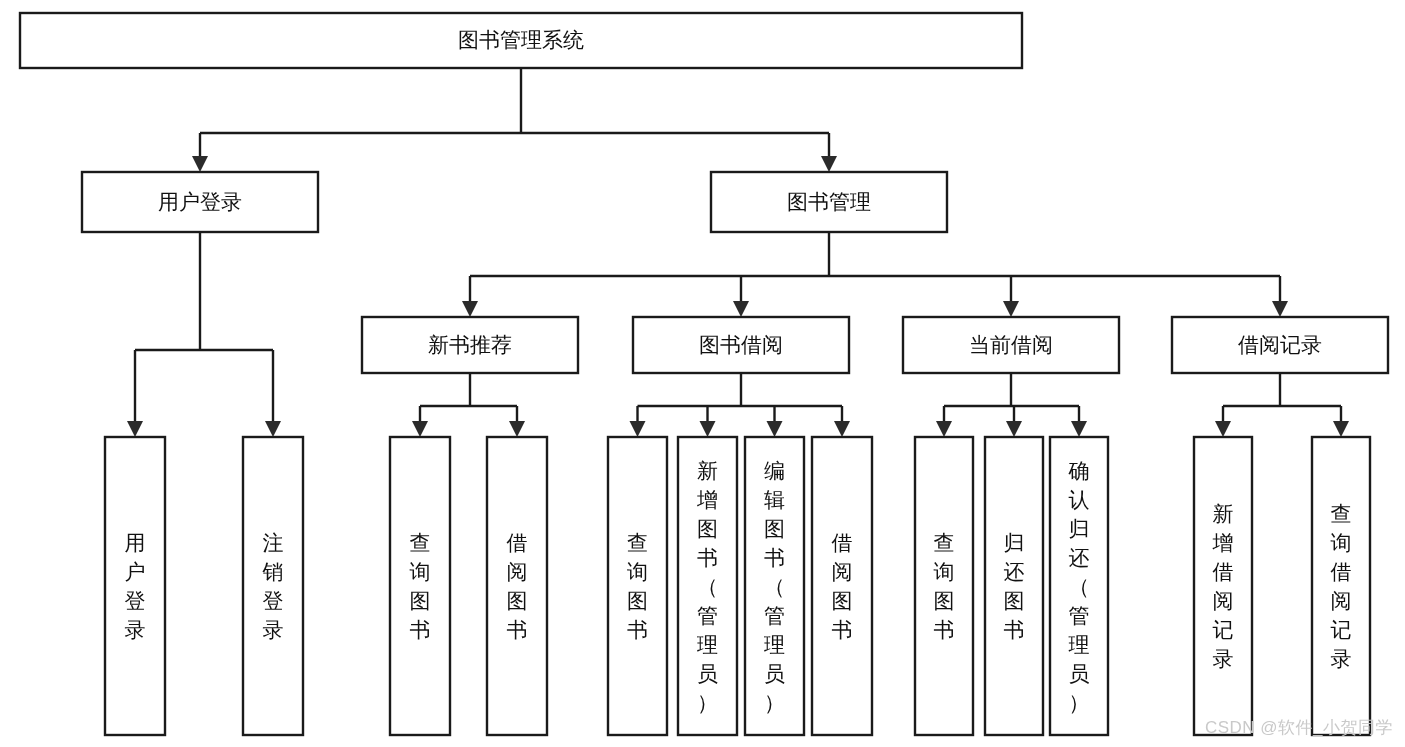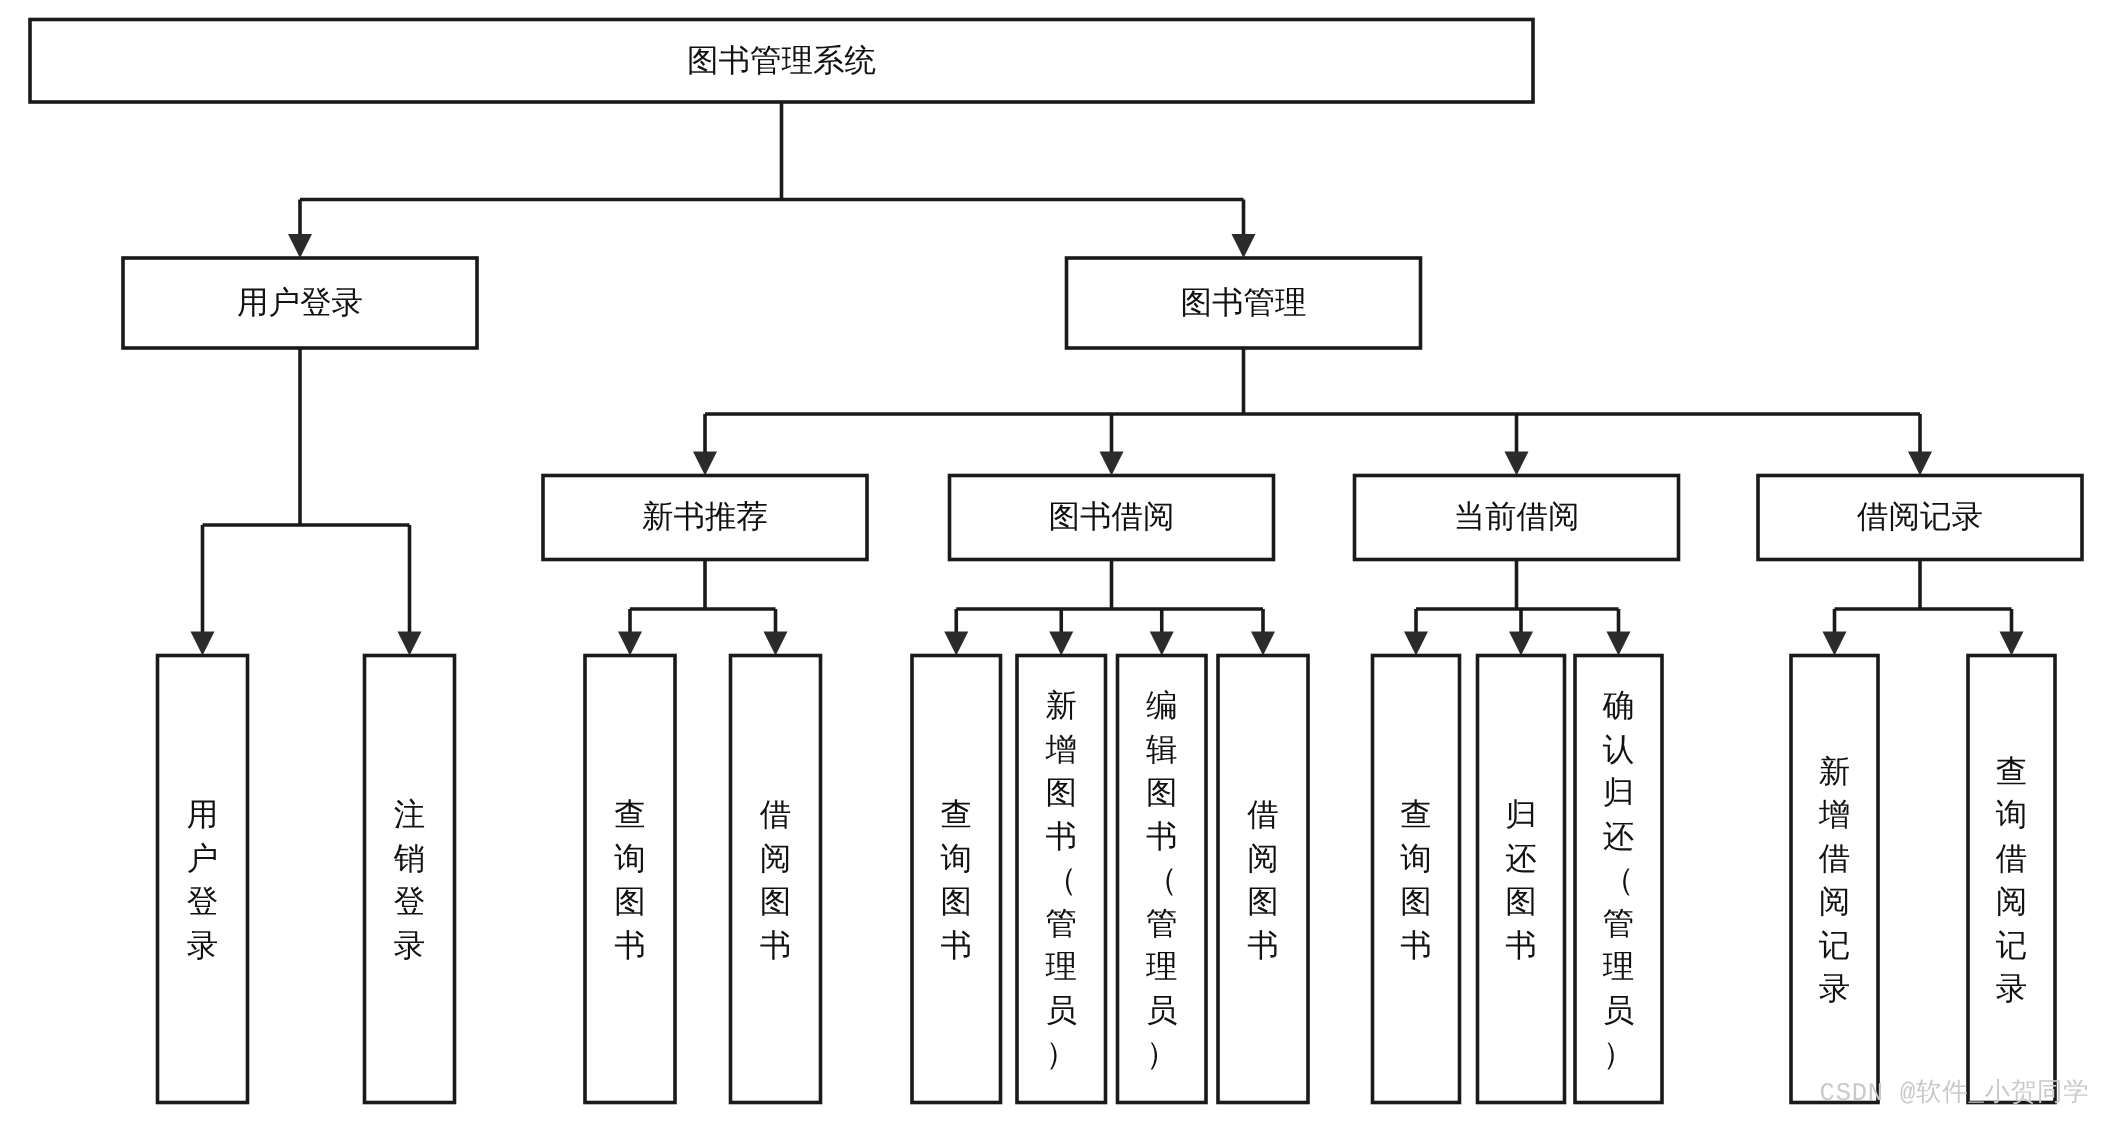--- a/index.html
+++ b/index.html
@@ -44,21 +44,21 @@
   .node-label-v {
     font-family: "Liberation Sans", "DejaVu Sans", sans-serif;
     font-size: 21px;
     fill: #111111;
     text-anchor: middle;
   }
   .watermark {
     position: absolute;
     right: 12px;
     bottom: 8px;
-    font-family: Liberation Mono, monospace;
+    font-family: Liberation Sans, sans-serif;
     font-size: 17px;
     color: #c9c9c9;
     white-space: nowrap;
     letter-spacing: 0.5px;
     pointer-events: none;
   }
 </style>
 </head>
 <body>
 

